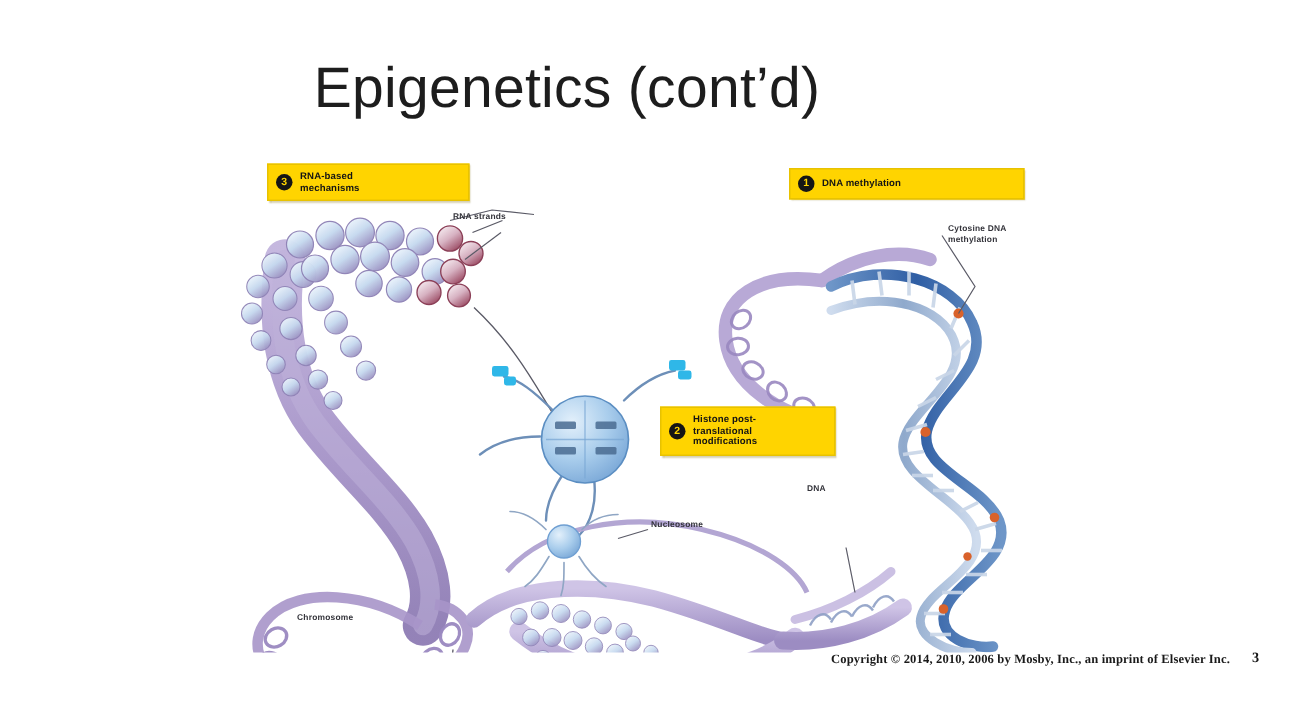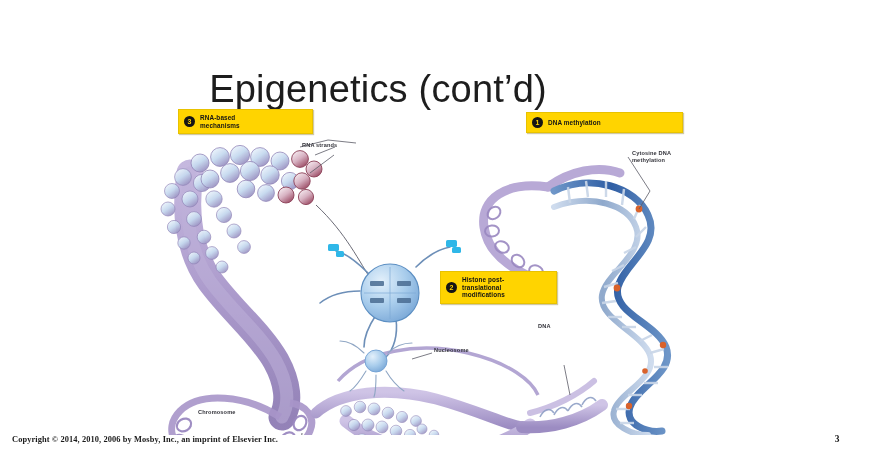--- a/index.html
+++ b/index.html
@@ -6,21 +6,20 @@
   body{width:870px;height:470px;overflow:hidden;
        font-family:"Liberation Sans", sans-serif;}
   #slide{position:relative;width:870px;height:470px;background:#ffffff;overflow:hidden;}
 
   
   #title{
     position:absolute;left:0;top:38px;width:756px;text-align:center;
     font-family:"Liberation Sans", sans-serif;
     font-size:38px;font-weight:400;color:#1d1d1d;letter-spacing:.2px;
     white-space:nowrap;
-    margin-top:30px;
   }
 
   
   #figure{position:absolute;left:150px;top:95px;width:580px;height:340px;}
   #figsvg{position:absolute;left:0;top:0;width:580px;height:340px;}
 
   
   .badge{
     position:absolute;background:#FFD400;border:1px solid #e8c200;
     box-shadow:1px 1px 1px rgba(120,100,0,.35);
@@ -46,25 +45,24 @@
     font-weight:600;white-space:pre-line;letter-spacing:.15px;
   }
   #lbl-rnastrands{left:152px;top:47px;}
   #lbl-cytosine{left:482px;top:55px;}
   #lbl-nucleosome{left:284px;top:252px;}
   #lbl-dna{left:388px;top:228px;}
   #lbl-chromosome{left:48px;top:314px;}
 
   
   #copyright{
-    position:absolute;left:0;top:435px;width:820px;text-align:left;
+    position:absolute;left:0;top:435px;width:820px;text-align:right;
     font-family:"Liberation Serif", serif;
     font-size:8.4px;font-weight:700;color:#1a1a1a;letter-spacing:.1px;
     white-space:nowrap;
-    padding-left:12px;
   }
   #pagenum{
     position:absolute;left:826px;top:434px;width:22px;text-align:center;
     font-family:"Liberation Serif", serif;
     font-size:9.5px;font-weight:700;color:#141414;
   }
 </style>
 </head>
 <body>
 

